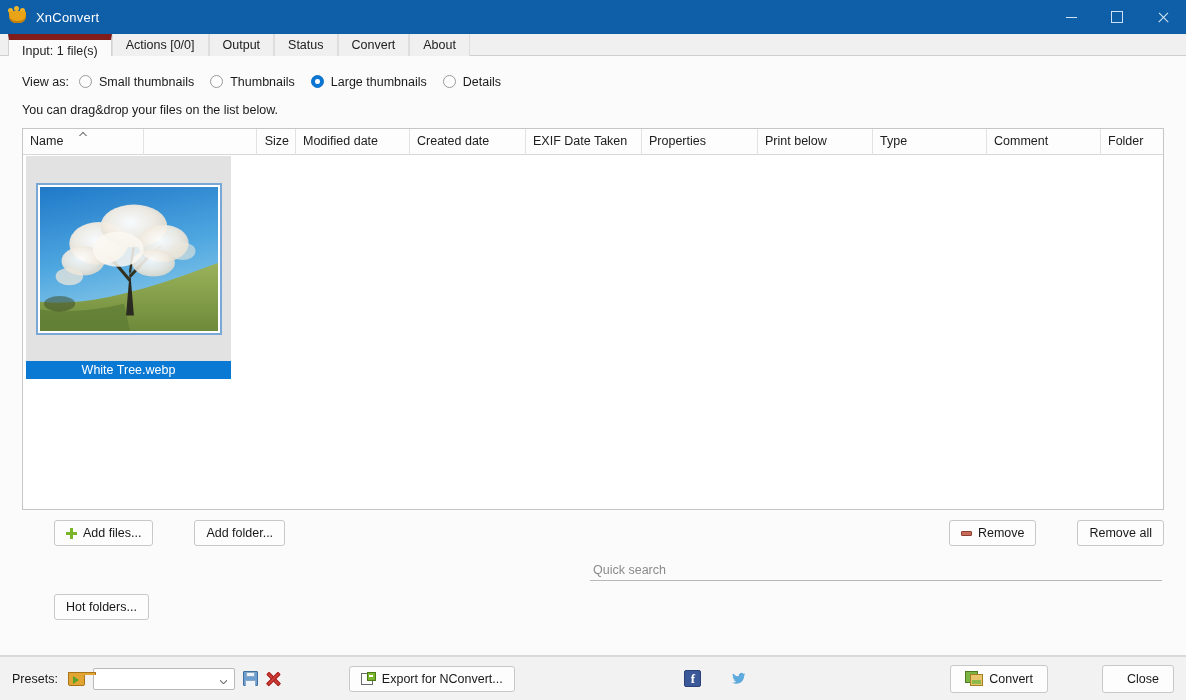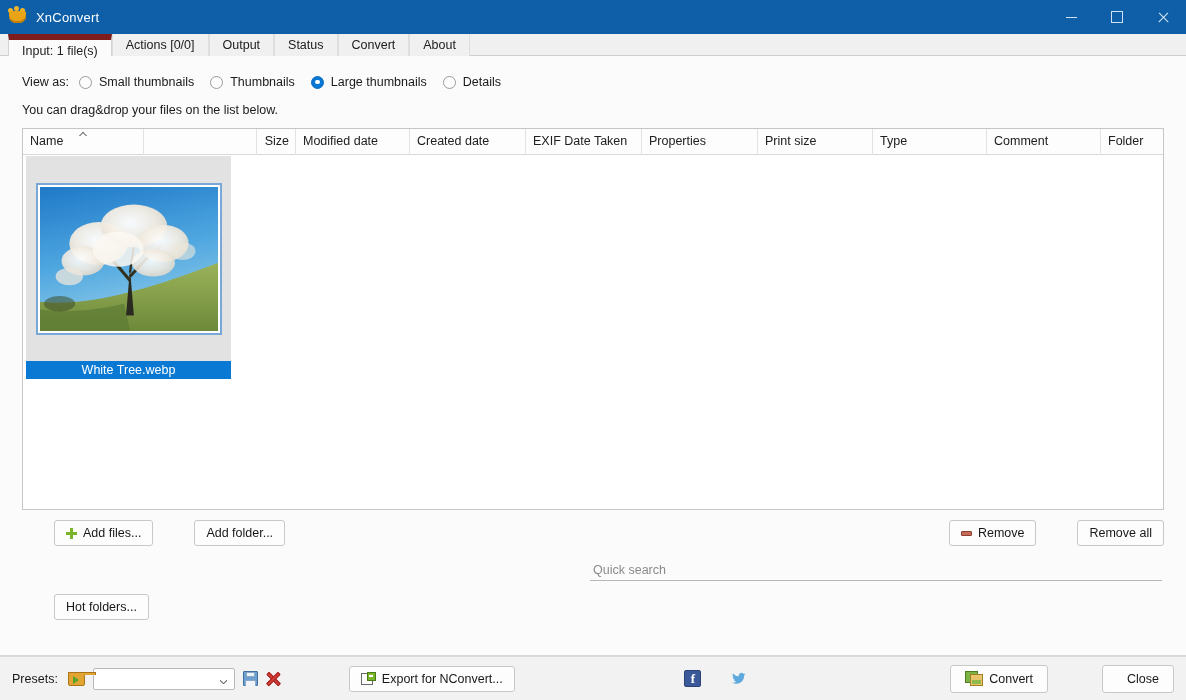--- a/index.html
+++ b/index.html
@@ -134,21 +134,21 @@
   .viewas-row {
     display: flex;
     align-items: center;
     height: 26px;
     margin-top: 13px;
     font-size: 12.5px;
   }
   .viewas-label { margin-right: 10px; }
   .radio-item {
     display: flex;
-    align-items: center;
+    align-items: flex-start;
     margin-right: 16px;
     white-space: nowrap;
   }
   .radio {
     width: 13px; height: 13px;
     border-radius: 50%;
     border: 1px solid #9a9a9a;
     background: #fdfdfd;
     margin-right: 7px;
     box-sizing: border-box;
@@ -606,21 +606,21 @@
         <div class="col" style="width:121px">
           <span>Name</span>
           <span class="sort-caret"></span>
         </div>
         <div class="col" style="width:113px"></div>
         <div class="col right" style="width:39px">Size</div>
         <div class="col" style="width:114px">Modified date</div>
         <div class="col" style="width:116px">Created date</div>
         <div class="col" style="width:116px">EXIF Date Taken</div>
         <div class="col" style="width:116px">Properties</div>
-        <div class="col" style="width:115px">Print size</div>
+        <div class="col" style="width:115px">Print below</div>
         <div class="col" style="width:114px">Type</div>
         <div class="col" style="width:114px">Comment</div>
         <div class="col" style="width:92px;border-right:none">Folder</div>
       </div>
 
       <div class="thumb-cell">
         <div class="thumb-box">
           <div class="thumb-frame">
             <svg class="thumb-img" viewBox="0 0 182 148" preserveAspectRatio="none">
               <defs>

